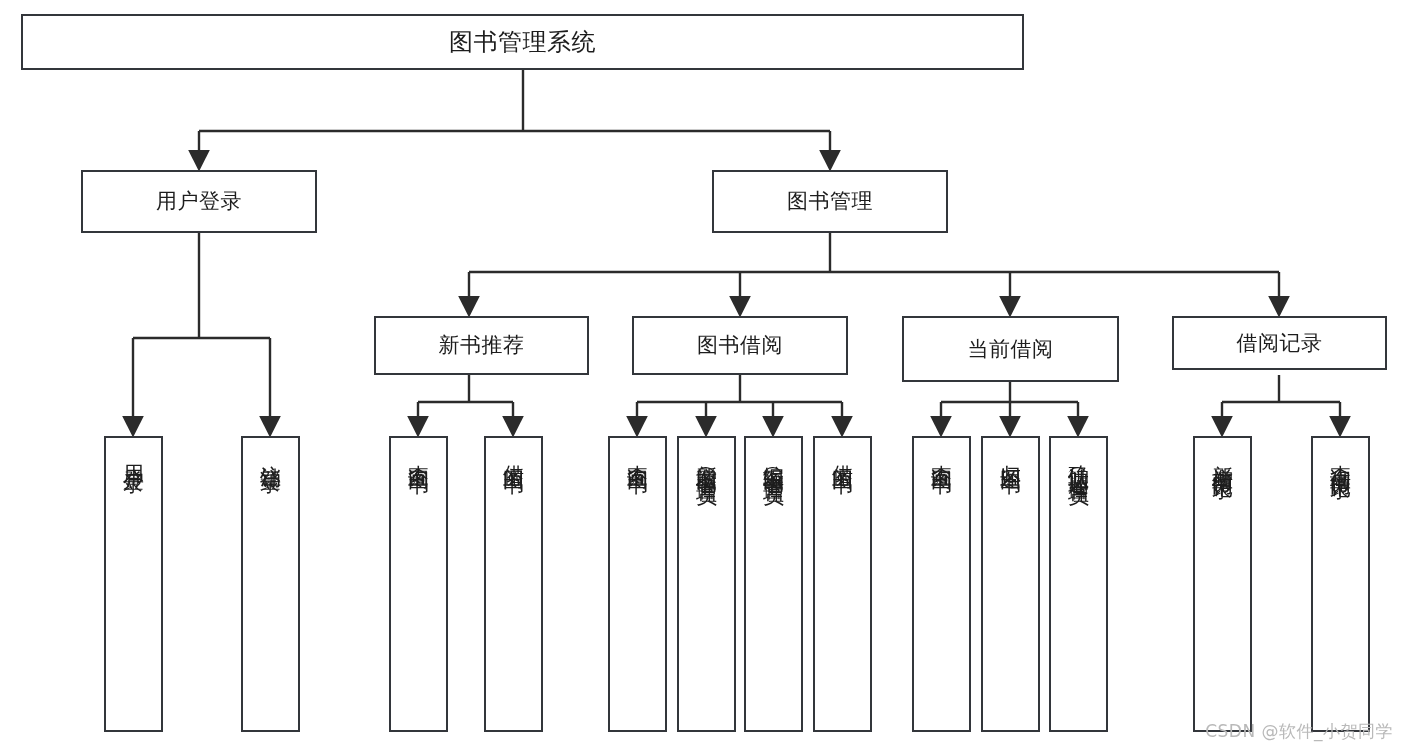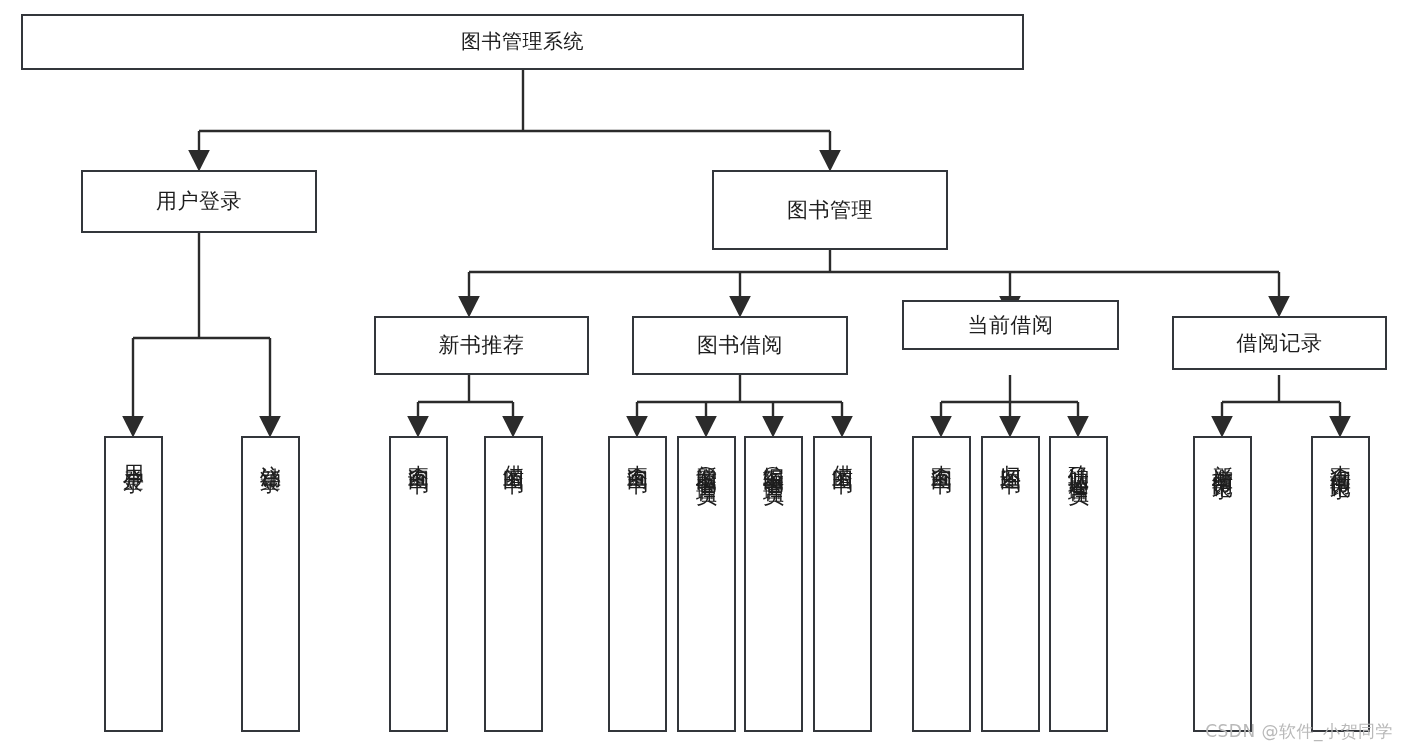--- a/index.html
+++ b/index.html
@@ -45,21 +45,21 @@
   }
   .node.vert .lbl{
     writing-mode:vertical-rl;
     text-orientation:upright;
     font-size:21px;
     line-height:1.05;
     letter-spacing:3px;
     white-space:nowrap;
     transform:translateX(0);
   }
-  .node.root .lbl{ font-size:20px; }
+  .node.root .lbl{ font-size:24px; }
   .watermark{
     position:absolute;
     right:12px;bottom:4px;
     font-size:17px;
     color:#b9b9b9;
     letter-spacing:0.5px;
     white-space:nowrap;
     user-select:none;
   }
 </style>
@@ -119,31 +119,31 @@
     </g>
   </svg>
 
   <div class="node horiz root" style="left:21px;top:14px;width:1003px;height:56px;">
     <span class="lbl">图书管理系统</span>
   </div>
 
   <div class="node horiz" style="left:81px;top:170px;width:236px;height:63px;">
     <span class="lbl">用户登录</span>
   </div>
-  <div class="node horiz" style="left:712px;top:170px;width:236px;height:80px;">
+  <div class="node horiz" style="left:712px;top:170px;width:236px;height:63px;">
     <span class="lbl">图书管理</span>
   </div>
 
   <div class="node horiz" style="left:362px;top:316px;width:215px;height:59px;margin-left:12px;">
     <span class="lbl">新书推荐</span>
   </div>
   <div class="node horiz" style="left:632px;top:316px;width:216px;height:59px;">
     <span class="lbl">图书借阅</span>
   </div>
-  <div class="node horiz" style="left:902px;top:300px;width:217px;height:50px;">
+  <div class="node horiz" style="left:902px;top:316px;width:217px;height:66px;">
     <span class="lbl">当前借阅</span>
   </div>
   <div class="node horiz" style="left:1172px;top:316px;width:215px;height:54px;">
     <span class="lbl">借阅记录</span>
   </div>
 
   <div class="node vert" style="left:104px;top:436px;width:59px;height:296px;">
     <span class="lbl">用户登录</span>
   </div>
   <div class="node vert" style="left:241px;top:436px;width:59px;height:296px;">

